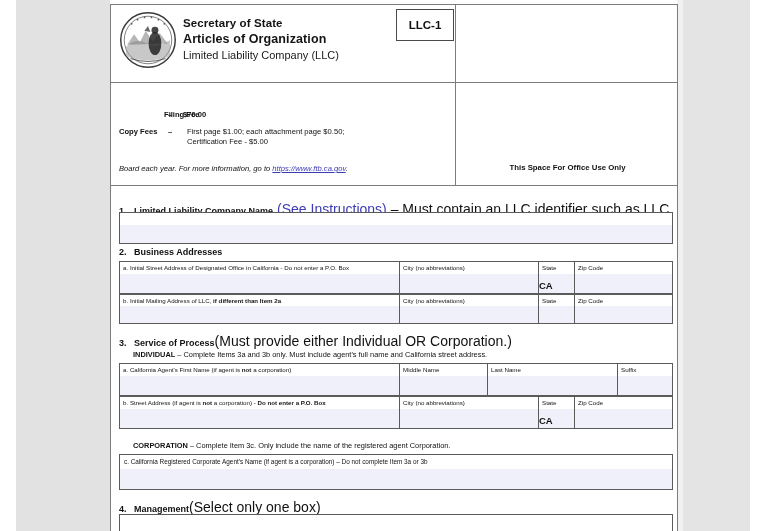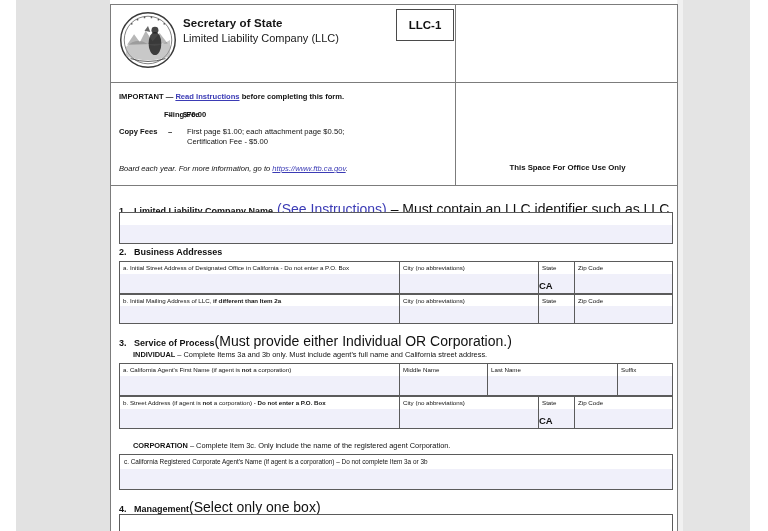--- a/index.html
+++ b/index.html
@@ -91,33 +91,31 @@
             <circle cx="44" cy="11" r="1.5"></circle>
               <circle cx="56" cy="11" r="1.5"></circle>
             <circle cx="68" cy="15" r="1.5"></circle>
               <circle cx="78" cy="22" r="1.5"></circle>
           </g>
         </svg>
       </div>
 
       <div class="hdr-titles">
         <div class="t1">Secretary of State</div>
+        <div class="t2">Articles of Organization</div>
         <div class="t3">Limited Liability Company (LLC)</div>
       </div>
 
       <div class="llcbox">LLC-1</div>
       <div class="hdr-vrule"></div>
     </div>
 
     <div class="instr">
       <div class="instr-vrule"></div>
 
-      <div class="il" style="left:8px;top:9px;">
-        <span class="bold">IMPORTANT — </span><a class="lnk" href="#">Read Instructions</a><span class="bold"> before completing this form.</span>
-      </div>
 
       <div class="il bold" style="left:8px;top:27px;margin-left:45px;">Filing Fee</div>
       <div class="il bold" style="left:57px;top:27px;">–</div>
       <div class="il bold" style="left:72px;top:27px;">$70.00</div>
 
       <div class="il bold" style="left:8px;top:44px;">Copy Fees</div>
       <div class="il bold" style="left:57px;top:44px;">–</div>
       <div class="il" style="left:76px;top:44px;">First page $1.00; each attachment page $0.50;</div>
       <div class="il" style="left:76px;top:54px;">Certification Fee - $5.00</div>
 

